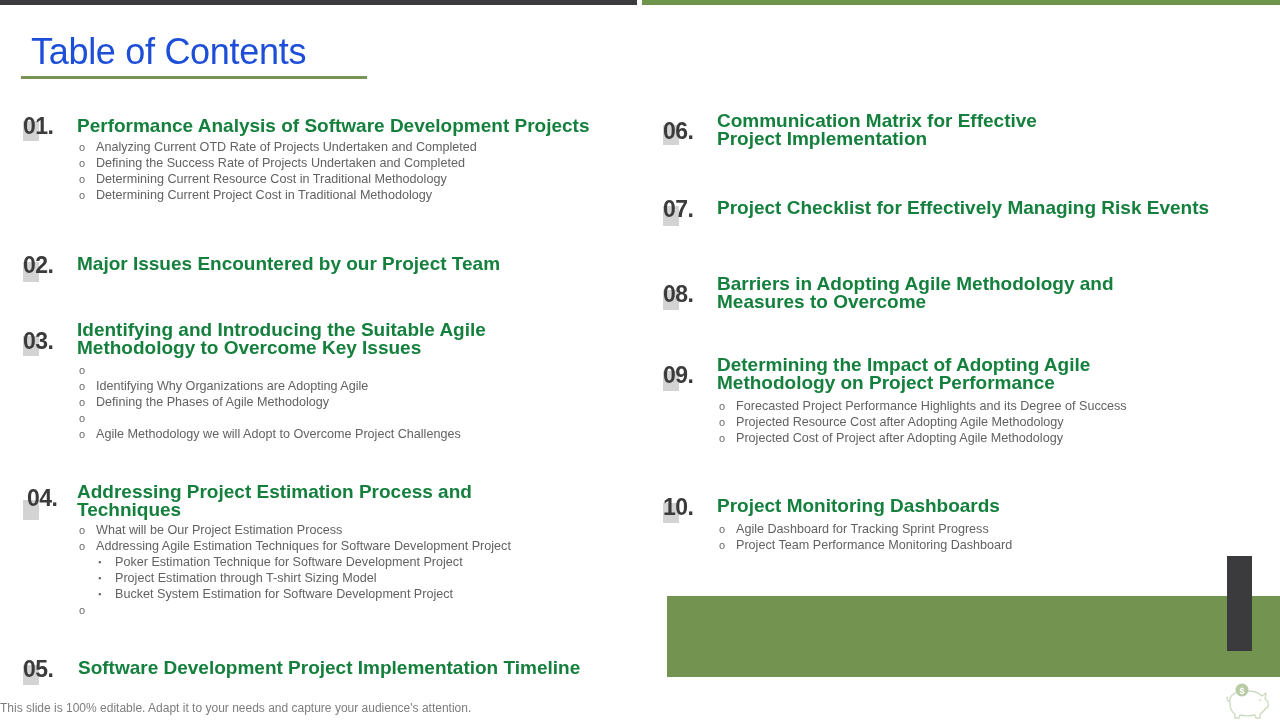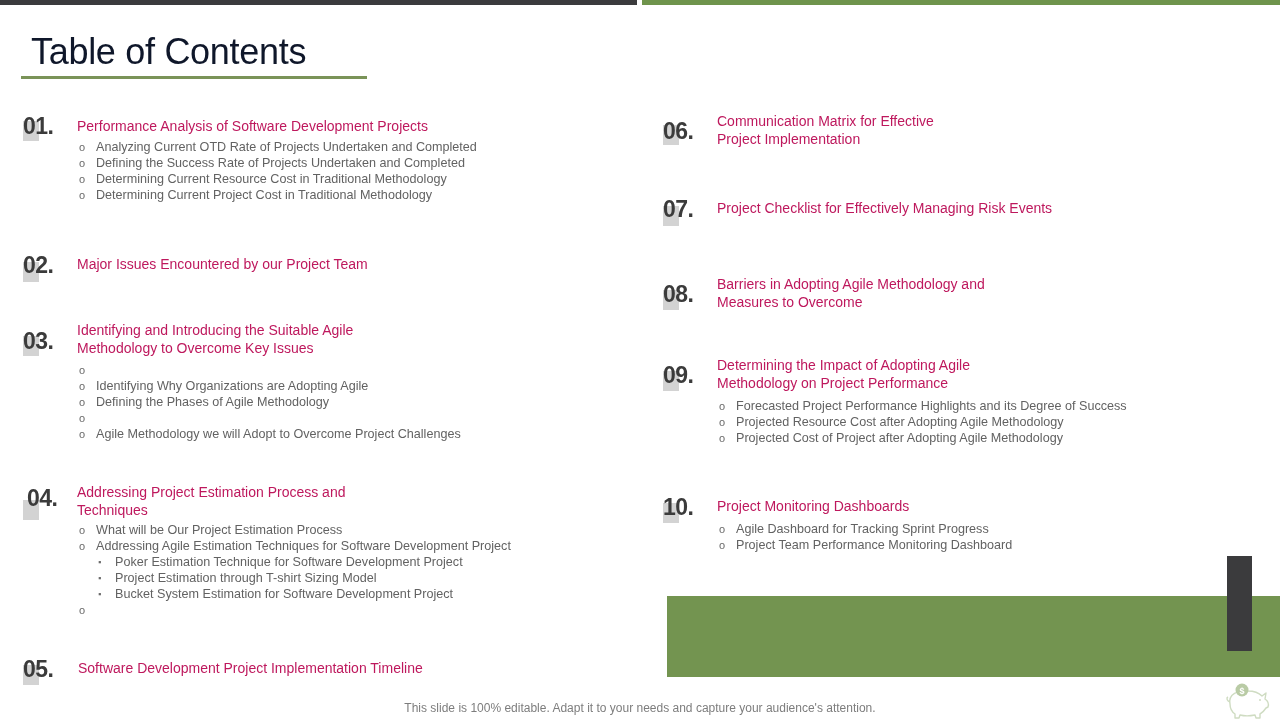--- a/index.html
+++ b/index.html
@@ -7,51 +7,51 @@
       width: 1280px; height: 720px; position: relative; overflow: hidden;
       background: #ffffff;
       font-family: "Liberation Sans", sans-serif;
       color: #3a3a3a;
     }
     .topbar-dark { position: absolute; left: 0; top: 0; width: 637px; height: 5px; background: #3b3b3d; }
     .topbar-green { position: absolute; left: 642px; top: 0; width: 638px; height: 5px; background: #6f944c; }
 
     .title {
       position: absolute; left: 31px; top: 30px;
-      font-size: 36px; font-weight: normal; color: #0f172a; letter-spacing: -0.3px;
+      font-size: 36px; font-weight: normal; color: #1d4ed8; letter-spacing: -0.3px;
       line-height: 44px; white-space: nowrap;
     }
     .title-underline { position: absolute; left: 21px; top: 76px; width: 346px; height: 3px; background: #7a9358; }
 
     .item { position: absolute; }
     .num-wrap { position: absolute; left: 0; top: 0; width: 54px; height: 30px; padding-left: 12px; }
     .num-box { position: absolute; left: 0; width: 16px; height: 20px; background: #d3d3d3; }
     .num {
       position: absolute; left: 0; top: 0;
       font-size: 23px; font-weight: bold; color: #3b3b3b; letter-spacing: -0.5px; white-space: nowrap;
       line-height: 26px;
     }
     .heading {
       position: absolute; left: 54px;
-      font-size: 14px; font-weight: normal; color: #be185d; line-height: 18px; white-space: nowrap;
+      font-size: 19px; font-weight: bold; color: #15803d; line-height: 18px; white-space: nowrap;
     }
     .subs { position: absolute; left: 56px; margin: 0; padding: 0; list-style: none; }
     .sub {
       position: relative; height: 16px; line-height: 16px;
       font-size: 12.6px; color: #626262; white-space: nowrap; padding-left: 17px;
     }
     .sub .bullet { position: absolute; left: 0; top: 0; font-size: 11px; color: #6a6a6a; }
     .sub.level2 { padding-left: 36px; }
     .sub.level2 .bullet { left: 19px; font-size: 9px; }
 
     .green-block { position: absolute; left: 667px; top: 596px; width: 613px; height: 81px; background: #739450; }
     .dark-bar { position: absolute; left: 1227px; top: 556px; width: 25px; height: 95px; background: #3b3b3d; }
 
     .footer {
-      position: absolute; left: 0; top: 701px; width: 1280px; text-align: center;
+      position: absolute; left: 0; top: 701px; width: 1280px; text-align: left;
       font-size: 12px; color: #7d7d7d;
     }
     .piggy { position: absolute; left: 1222px; top: 680px; width: 50px; height: 40px; }
   </style>
 </head>
 <body>
 
 <div class="topbar-dark"></div>
 <div class="topbar-green"></div>
 

